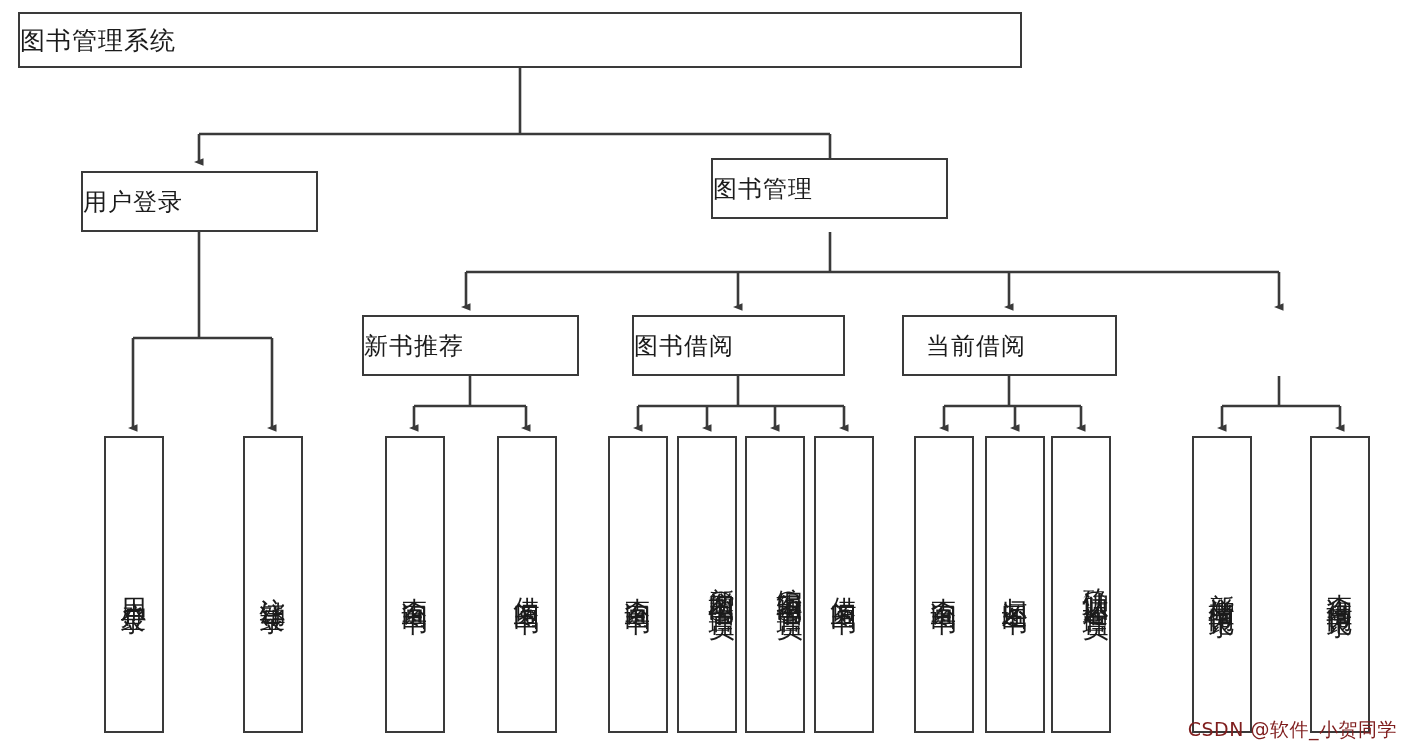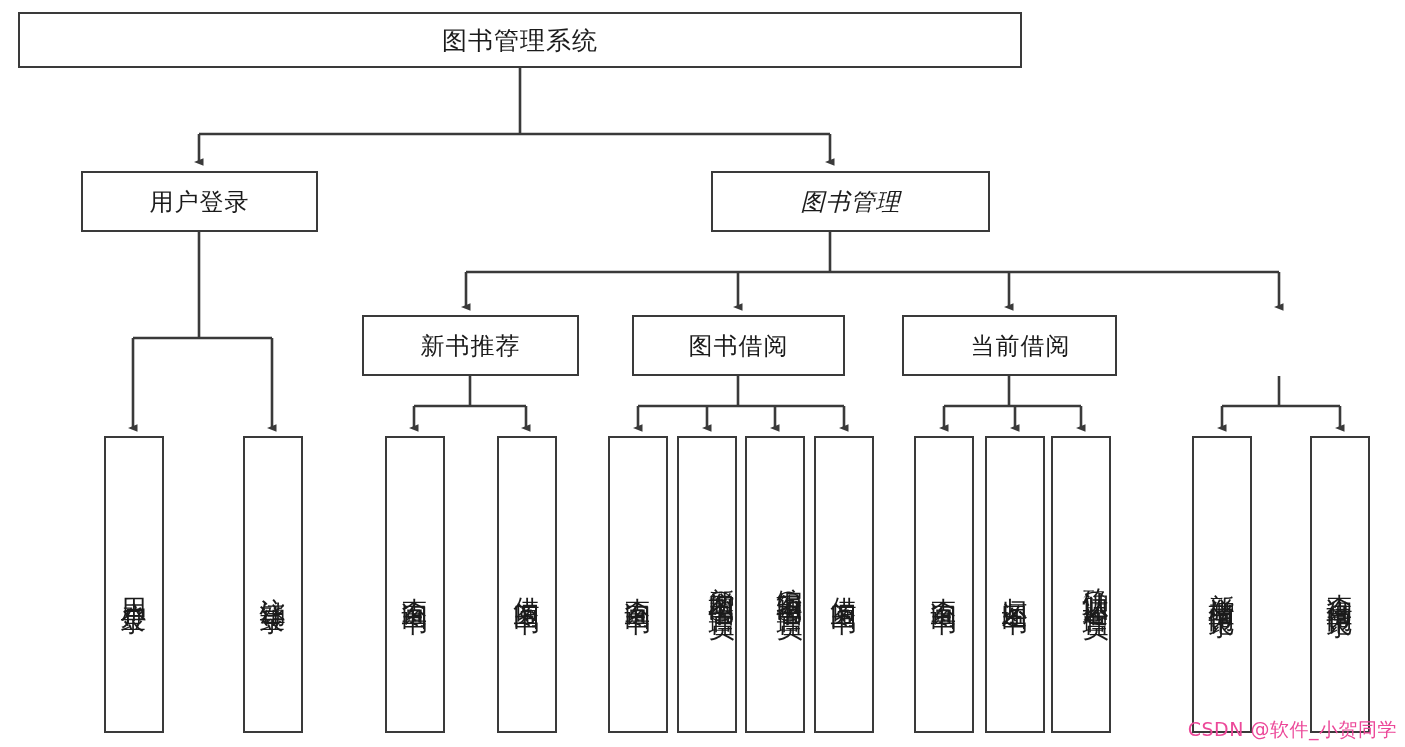--- a/index.html
+++ b/index.html
@@ -9,21 +9,20 @@
   }
   #diagram-root{position:absolute;left:0;top:0;width:1405px;height:747px;}
   svg.wires{position:absolute;left:0;top:0;width:1405px;height:747px;pointer-events:none;}
   .node{
     position:absolute;
     background:#ffffff;
     border:2.5px solid #3a3a3a;
     box-sizing:border-box;
     display:flex;
     align-items:center;
-    justify-content:center;
     color:#1b1b1b;
   }
   .node.horiz{font-size:24px;letter-spacing:1px;}
   .node.root{font-size:25px;letter-spacing:1px;}
   .node.vert{
     writing-mode:vertical-rl;
     text-orientation:upright;
     font-size:26px;
     letter-spacing:4px;
     line-height:1;
@@ -31,21 +30,21 @@
     padding-bottom:6px;
     align-items:flex-start;
     justify-content:center;
   }
   .node.vert.topalign{align-items:flex-start;}
   .node.vert.midalign{align-items:center;}
   #watermark{
     position:absolute;
     right:8px;bottom:4px;
     font-size:19px;
-    color:#ec4899;
+    color:#7f1d1d;
     white-space:nowrap;
     letter-spacing:0.5px;
   }
 </style>
 </head>
 <body>
 
 <div id="diagram-root">
 
   <svg class="wires" viewBox="0 0 1405 747">
@@ -98,21 +97,21 @@
     </g>
   </svg>
 
   <div class="node root" style="left:18px;top:12px;width:1004px;height:56px;">
     <span>图书管理系统</span>
   </div>
 
   <div class="node horiz" style="left:81px;top:171px;width:237px;height:61px;">
     <span>用户登录</span>
   </div>
-  <div class="node horiz" style="left:711px;top:171px;width:279px;height:61px;font-style:italic;">
+  <div class="node horiz" style="left:711px;top:158px;width:237px;height:61px;">
     <span>图书管理</span>
   </div>
 
   <div class="node horiz" style="left:362px;top:315px;width:217px;height:61px;">
     <span>新书推荐</span>
   </div>
   <div class="node horiz" style="left:632px;top:315px;width:213px;height:61px;">
     <span>图书借阅</span>
   </div>
   <div class="node horiz" style="left:902px;top:315px;width:215px;height:61px;padding-left:22px;">

